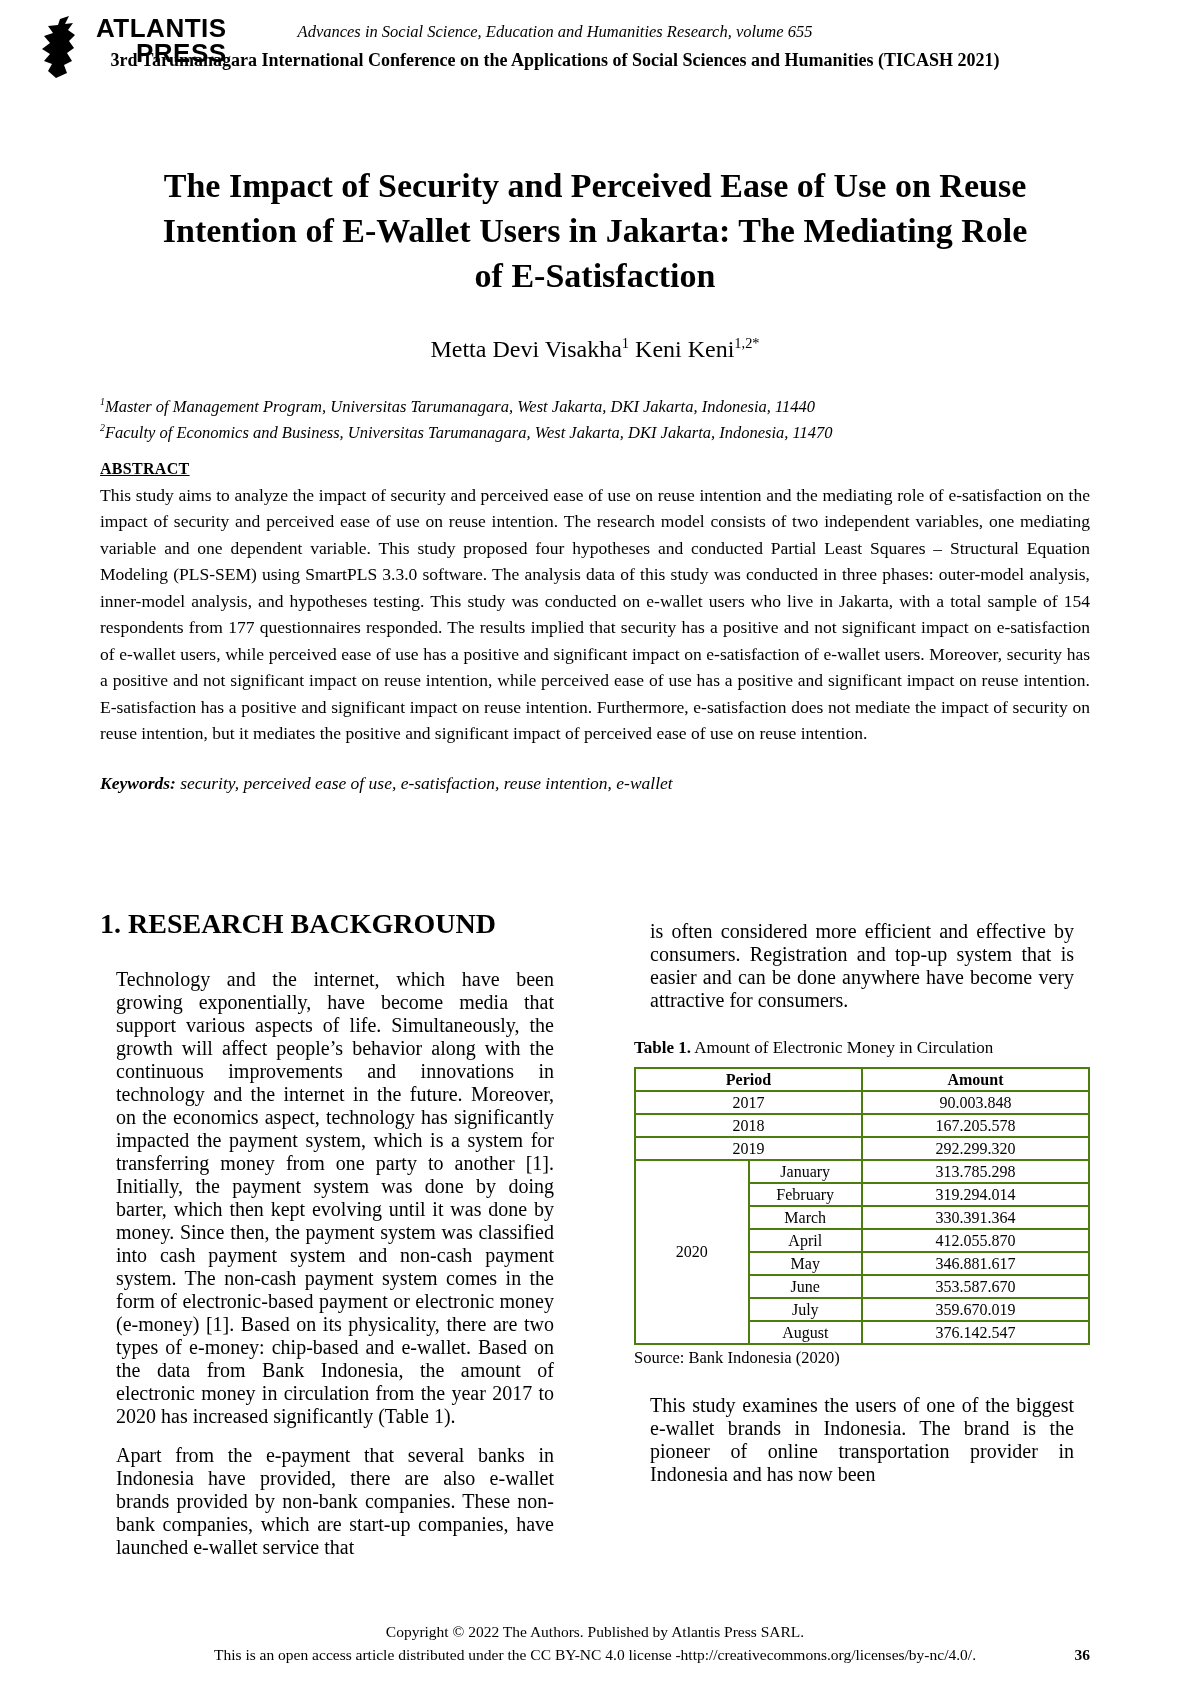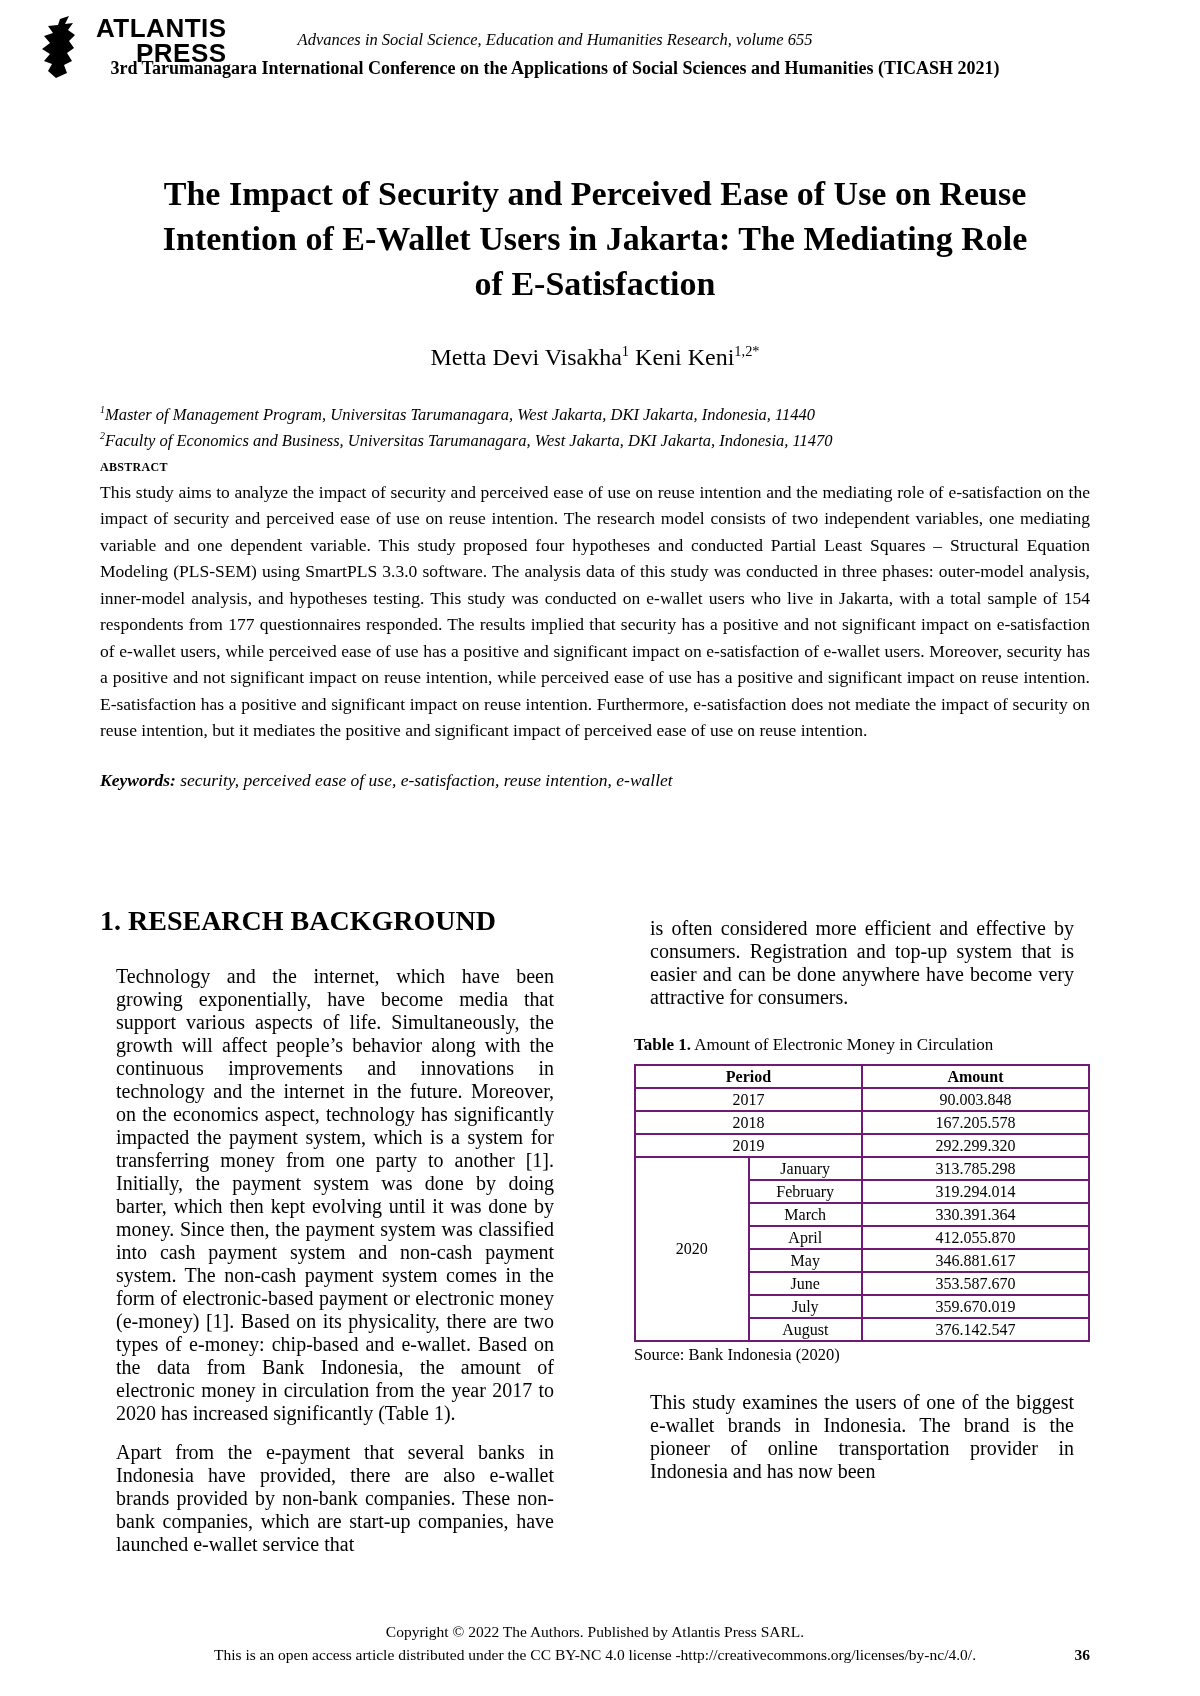--- a/index.html
+++ b/index.html
@@ -3,59 +3,59 @@
 <meta charset="utf-8">
 <style>
   html,body { margin:0; padding:0; }
   body {
     width:1200px; height:1696px; position:relative;
     background:#ffffff; color:#000000;
     font-family:"Liberation Serif", serif;
     -webkit-font-smoothing:antialiased;
     overflow:hidden;
   }
-  .header { position:relative; height:96px; padding-top:16px; }
+  .header { position:relative; height:96px; padding-top:8px; }
   .logo { position:absolute; left:38px; top:16px; display:flex; align-items:flex-start; }
   .logo-mark { display:block; }
   .logo-text {
     margin-left:6px; font-family:"Liberation Sans", sans-serif;
     font-weight:bold; font-size:26px; line-height:25px;
     text-align:right; letter-spacing:0.5px;
   }
   .header-lines { width:1110px; text-align:center; padding-top:14px; }
   .journal-line { font-style:italic; font-size:16.5px; }
   .conference-line { font-weight:bold; font-size:18px; margin-top:8px; }
 
   .content { padding:0 110px 0 100px; }
   .paper-title {
     font-size:34px; font-weight:bold; line-height:1.32;
     text-align:center; max-width:900px; margin:60px auto 0 auto;
   }
   .authors { text-align:center; font-size:24px; margin-top:36px; }
   .authors sup, .affil sup { font-size:60%; }
   .affiliations { margin-top:28px; font-style:italic; font-size:16.5px; line-height:22px; }
-  .abstract-heading { font-weight:bold; font-size:12px; margin-top:8px; letter-spacing:0.3px; }
+  .abstract-heading { font-weight:bold; font-size:16px; margin-top:16px; letter-spacing:0.3px;text-decoration:underline; }
   .abstract-body { font-size:17.5px; line-height:26.5px; text-align:justify; margin-top:4px; }
   .keywords { margin-top:26px; font-size:17.5px; font-style:italic; }
   .keywords .kw-label { font-weight:bold; }
 
   .columns { display:flex; gap:64px; margin-top:110px; }
   .col-left  { width:470px; }
   .col-right { width:456px; }
   .section-heading { font-size:28px; font-weight:bold; margin:4px 0 28px 0; }
   .body-para { font-size:20px; line-height:23px; text-align:justify; margin:16px; }
 
   .table-caption { font-size:17px; margin-top:26px; margin-bottom:9px; }
   .table-caption .cap-label { font-weight:bold; }
   table.money-table {
     border-collapse:collapse; width:100%; table-layout:fixed;
     font-size:16px; margin-top:2px;
   }
   table.money-table th, table.money-table td {
-    border:2px solid #701a75; text-align:center; padding:0 16px;
+    border:2px solid #4d7c0f; text-align:center; padding:0 16px;
     line-height:21px; height:21px; overflow:hidden;
   }
   table.money-table th { font-weight:bold; }
   .source-note { font-size:16.5px; margin-top:3px; }
   .right-para-bottom { margin-top:26px; }
 
   .footer { position:absolute; left:100px; width:990px; top:1620px; font-size:15.5px; line-height:23px; }
   .footer .f-line { text-align:center; }
   .page-number { position:absolute; right:0; top:23px; font-weight:bold; }
 </style>

